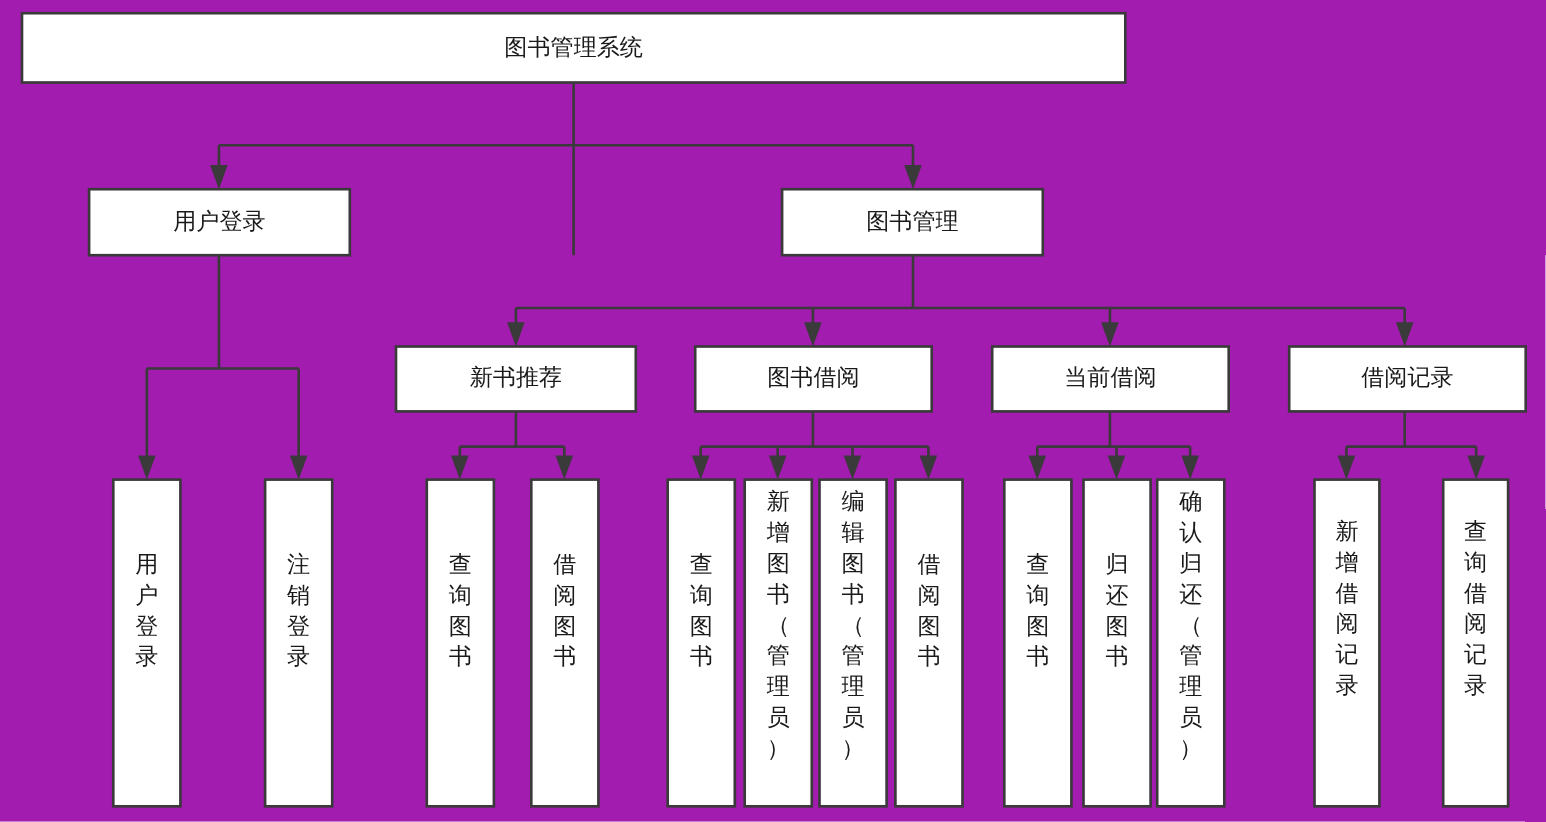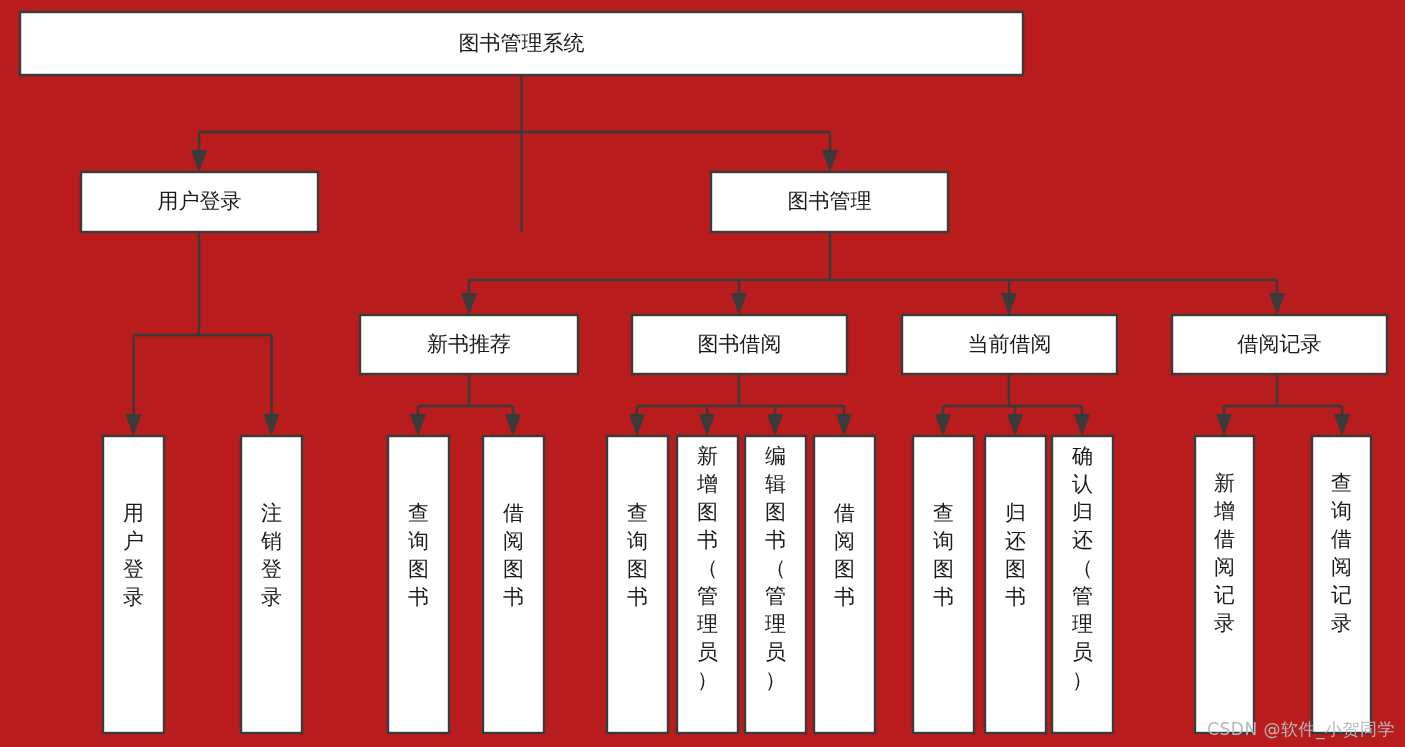--- a/index.html
+++ b/index.html
@@ -8,21 +8,21 @@
     padding: 0;
     background: #ffffff;
   }
   body {
     font-family: "DejaVu Sans", "Liberation Sans", sans-serif;
   }
   #diagram-root {
     position: relative;
     width: 1405px;
     height: 747px;
-    background: #b91c1c;
+    background: #a21caf;
     overflow: hidden;
   }
   svg#flowchart {
     position: absolute;
     left: 0;
     top: 0;
     width: 1405px;
     height: 747px;
     display: block;
   }
@@ -222,14 +222,13 @@
       <rect class="node-box" x="1195" y="436" width="59" height="297"></rect>
       <text class="node-label-v" x="1224.5" y="490"><tspan x="1224.5" y="490">新</tspan><tspan x="1224.5" y="518">增</tspan><tspan x="1224.5" y="546">借</tspan><tspan x="1224.5" y="574">阅</tspan><tspan x="1224.5" y="602">记</tspan><tspan x="1224.5" y="630">录</tspan></text>
     </g>
     <g>
       <rect class="node-box" x="1312" y="436" width="59" height="297"></rect>
       <text class="node-label-v" x="1341.5" y="490"><tspan x="1341.5" y="490">查</tspan><tspan x="1341.5" y="518">询</tspan><tspan x="1341.5" y="546">借</tspan><tspan x="1341.5" y="574">阅</tspan><tspan x="1341.5" y="602">记</tspan><tspan x="1341.5" y="630">录</tspan></text>
     </g>
 
   </svg>
 
-  <div class="watermark">CSDN @软件_小贺同学</div>
 </div>
 
 </body></html>

